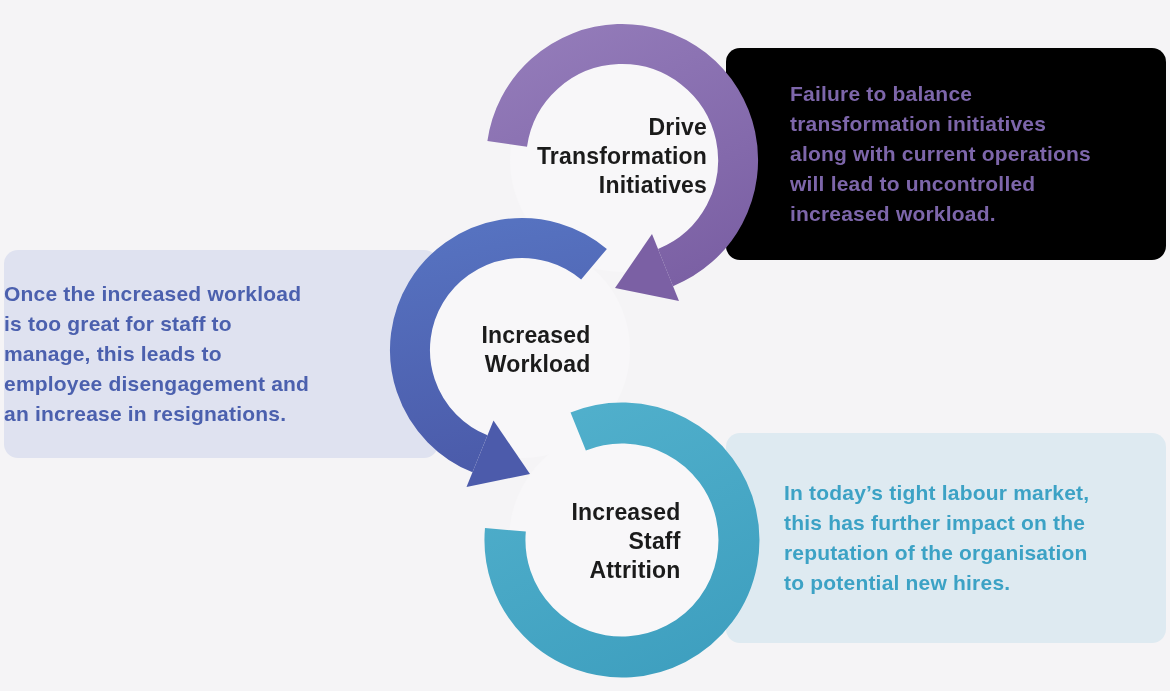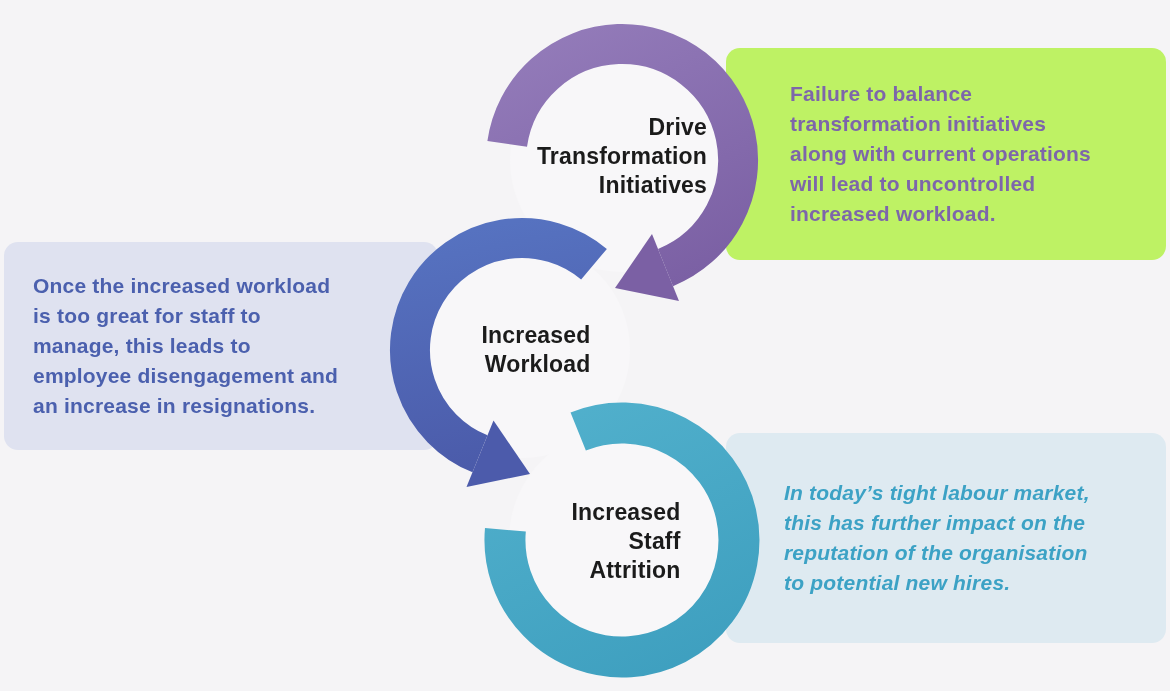--- a/index.html
+++ b/index.html
@@ -20,25 +20,25 @@
     z-index: 0;
   }
   .callout p {
     margin: 0;
     font-weight: 700;
     font-size: 21px;
     line-height: 30px;
     letter-spacing: 0.2px;
     white-space: pre-line;
   }
-  .callout-top    { left: 726px; top: 48px;  width: 440px; height: 212px; background: #bef264; padding-left: 64px; }
+  .callout-top    { left: 726px; top: 48px;  width: 440px; height: 212px; background: #000000; padding-left: 64px; }
   .callout-top p  { color: #7D66AA; }
-  .callout-left   { left: 4px;   top: 242px; width: 434px; height: 208px; background: #DFE2F0; padding-left: 29px; padding-right: 16px; }
+  .callout-left   { left: 4px;   top: 250px; width: 434px; height: 208px; background: #DFE2F0; padding-right: 16px; }
   .callout-left p { color: #4B60AE; }
-  .callout-bottom { left: 726px; top: 433px; width: 440px; height: 210px; background: #DEEAF1; padding-left: 58px; padding-right: 18px; font-style: italic; }
+  .callout-bottom { left: 726px; top: 433px; width: 440px; height: 210px; background: #DEEAF1; padding-left: 58px; padding-right: 18px; }
   .callout-bottom p { color: #3CA2C5; }
 
   .rings-svg {
     position: absolute;
     left: 0; top: 0;
     width: 1170px;
     height: 691px;
     z-index: 1;
   }
   .node-label {

